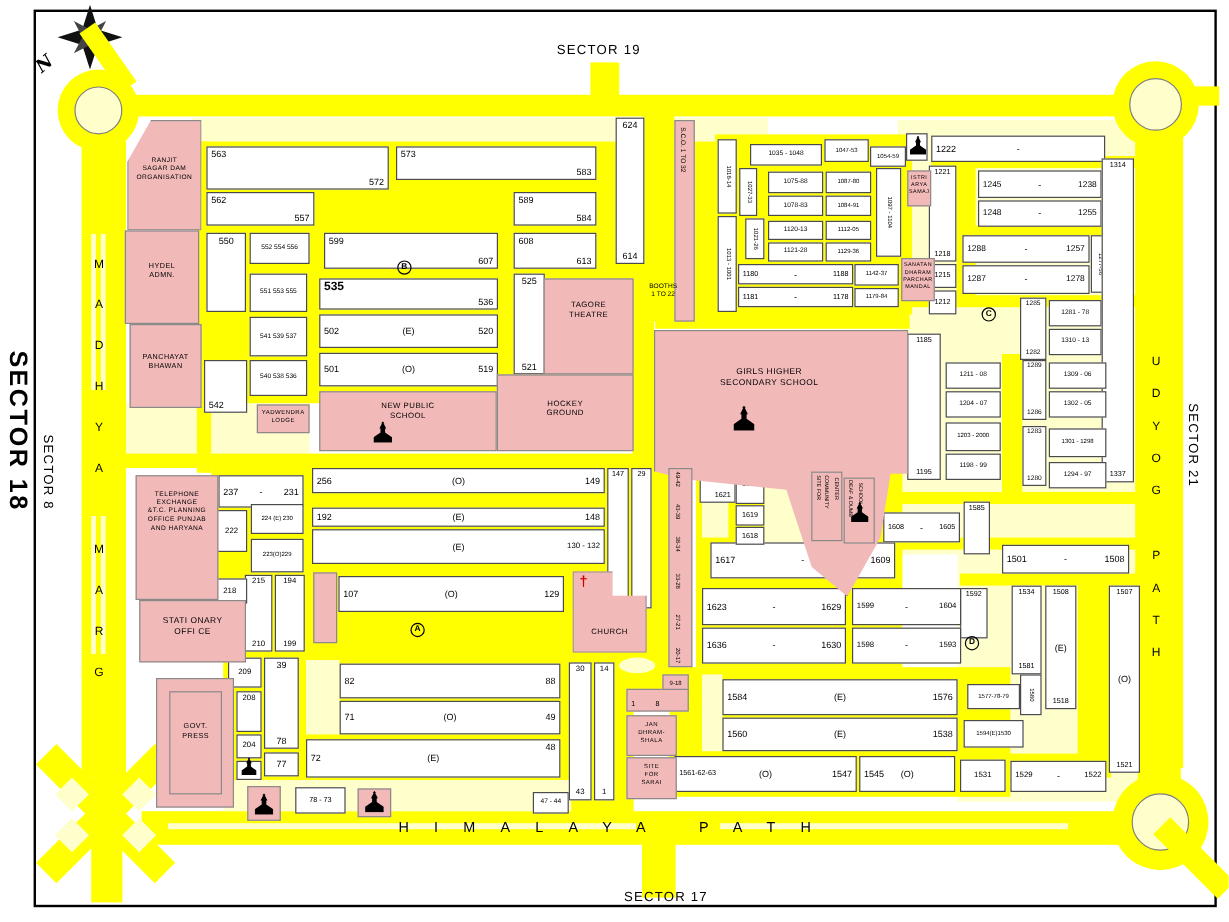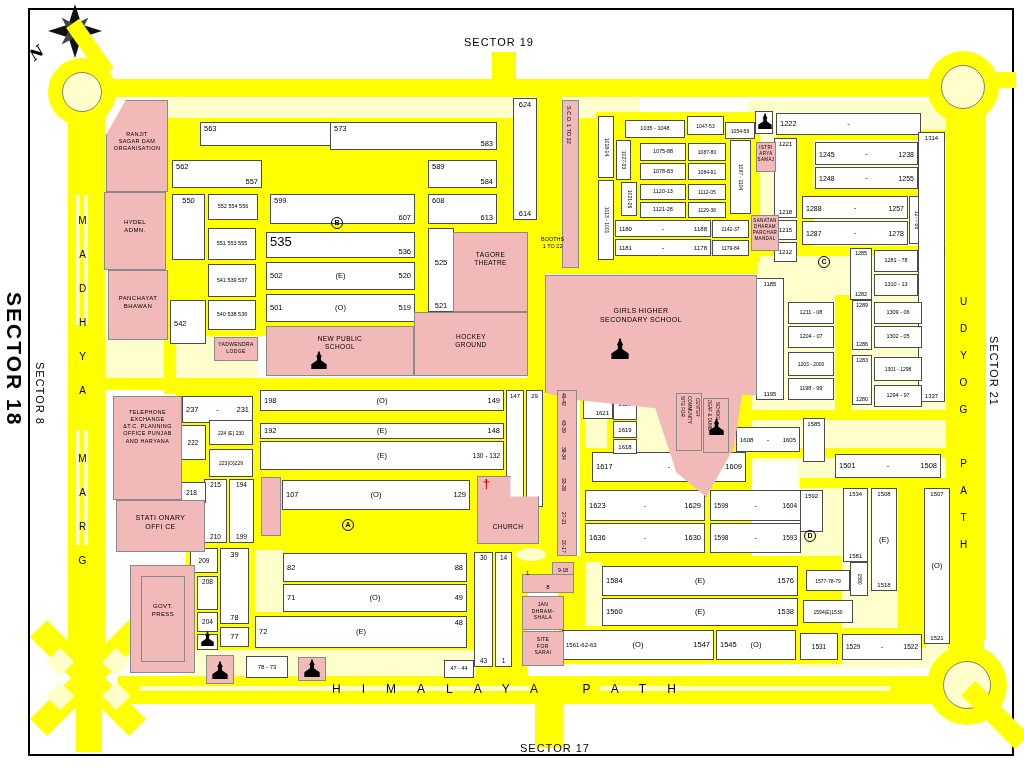--- a/index.html
+++ b/index.html
@@ -14,21 +14,21 @@
   .bk{position:absolute;background:#FFFFFF;border:1px solid #4b4b4b;}
   .bk.pk{background:#F2B9B9;border-color:#8a8a8a;}
   .bd{position:absolute;background:#F2B9B9;border:1px solid #8a8a8a;}
   .lb{position:absolute;line-height:1;white-space:nowrap;}
   .p-l{left:3px;top:50%;transform:translateY(-50%);}
   .p-r{right:3px;top:50%;transform:translateY(-50%);}
   .p-c{left:50%;top:50%;transform:translate(-50%,-50%);}
   .p-t{left:50%;top:2px;transform:translateX(-50%);}
   .p-b{left:50%;bottom:2px;transform:translateX(-50%);}
   .p-tl{left:3px;top:2px;}.p-tr{right:3px;top:2px;}
-  .p-bl{left:3px;bottom:16px;}.p-br{right:3px;bottom:2px;}
+  .p-bl{left:3px;bottom:2px;}.p-br{right:3px;bottom:2px;}
   .p-v{left:50%;top:50%;transform:translate(-50%,-50%);writing-mode:vertical-rl;}
   .bdl{position:absolute;text-align:center;line-height:1.3;letter-spacing:.4px;}
   .vlab{position:absolute;writing-mode:vertical-rl;white-space:nowrap;line-height:1;}
   .txt{position:absolute;text-align:center;line-height:1.3;white-space:nowrap;}
   .temple{position:absolute;background:#000;
     clip-path:polygon(50% 0,58% 10%,54% 10%,68% 34%,62% 34%,62% 52%,98% 74%,98% 100%,2% 100%,2% 74%,38% 52%,38% 34%,32% 34%,46% 10%,42% 10%);}
   .circled{position:absolute;width:12px;height:12px;border:1px solid #000;border-radius:50%;
     font-size:7px;font-weight:bold;text-align:center;line-height:10px;background:transparent;}
   .cross{position:absolute;color:#c00;font-size:12px;font-weight:bold;line-height:1;}
   .roadname{position:absolute;font-size:12px;white-space:nowrap;}
@@ -121,21 +121,21 @@
     <div class="cr" style="left: 585px; top: 412px; width: 22px; height: 36px;"></div>
     <div class="cr" style="left: 637px; top: 398px; width: 40px; height: 57px;"></div>
     <div class="cr" style="left: 585px; top: 562px; width: 17px; height: 64px;"></div>
     <div class="cr" style="left: 76px; top: 195px; width: 4px; height: 130px;"></div>
     <div class="cr" style="left: 84px; top: 195px; width: 4px; height: 130px;"></div>
     <div class="cr" style="left: 76px; top: 430px; width: 4px; height: 115px;"></div>
     <div class="cr" style="left: 84px; top: 430px; width: 4px; height: 115px;"></div>
     <div class="cr" style="left: 140px; top: 686px; width: 390px; height: 5px;"></div>
     <div class="cr" style="left: 600px; top: 686px; width: 290px; height: 5px;"></div>
     <div class="cr" style="left: 516px; top: 548px; width: 30px; height: 13px; border-radius: 50%;"></div>
-    <div class="bk" style="left: 172px; top: 122px; width: 152px; height: 24px; margin-left: 28px;">
+    <div class="bk" style="left: 172px; top: 122px; width: 152px; height: 36px;">
       <span class="lb p-tl" style="font-size: 7.5px;">563</span>
       <span class="lb p-br" style="font-size: 7.5px;">572</span>
     </div>
     <div class="bk" style="left: 330px; top: 122px; width: 167px; height: 28px;">
       <span class="lb p-tl" style="font-size: 7.5px;">573</span>
       <span class="lb p-br" style="font-size: 7.5px;">583</span>
     </div>
     <div class="bk" style="left: 513px; top: 98px; width: 24px; height: 122px;">
       <span class="lb p-t" style="font-size: 7.5px;">624</span>
       <span class="lb p-b" style="font-size: 7.5px;">614</span>
@@ -168,39 +168,39 @@
     <div class="bk" style="left: 208px; top: 264px; width: 48px; height: 33px;">
       <span class="lb p-c" style="font-size: 5.5px;">541 539 537</span>
     </div>
     <div class="bk" style="left: 208px; top: 300px; width: 48px; height: 30px;">
       <span class="lb p-c" style="font-size: 5.5px;">540 538 536</span>
     </div>
     <div class="bk" style="left: 170px; top: 300px; width: 36px; height: 44px;">
       <span class="lb p-bl" style="font-size: 7.5px;">542</span>
     </div>
     <div class="bk" style="left: 266px; top: 232px; width: 149px; height: 26px;">
-      <span class="lb p-tl" style="font-size: 13px;">535</span>
+      <span class="lb p-tl" style="font-size: 10px; font-weight: bold;">535</span>
       <span class="lb p-br" style="font-size: 7.5px;">536</span>
     </div>
     <div class="bk" style="left: 266px; top: 262px; width: 149px; height: 28px;">
       <span class="lb p-l" style="font-size: 7.5px;">502</span>
       <span class="lb p-c" style="font-size: 7.5px;">(E)</span>
       <span class="lb p-r" style="font-size: 7.5px;">520</span>
     </div>
     <div class="bk" style="left: 266px; top: 294px; width: 149px; height: 28px;">
       <span class="lb p-l" style="font-size: 7.5px;">501</span>
       <span class="lb p-c" style="font-size: 7.5px;">(O)</span>
       <span class="lb p-r" style="font-size: 7.5px;">519</span>
     </div>
     <div class="bk" style="left: 428px; top: 228px; width: 26px; height: 84px;">
-      <span class="lb p-t" style="font-size: 7.5px; margin-top: 28px;">525</span>
+      <span class="lb p-t" style="font-size: 7.5px;">525</span>
       <span class="lb p-b" style="font-size: 7.5px;">521</span>
     </div>
     <div class="bk" style="left: 260px; top: 390px; width: 244px; height: 21px;">
-      <span class="lb p-l" style="font-size: 7.5px;">198</span>
+      <span class="lb p-l" style="font-size: 7.5px;">256</span>
       <span class="lb p-c" style="font-size: 7.5px;">(O)</span>
       <span class="lb p-r" style="font-size: 7.5px;">149</span>
     </div>
     <div class="bk" style="left: 506px; top: 390px; width: 18px; height: 117px;">
       <span class="lb p-t" style="font-size: 6px;">147</span>
       <span class="lb p-b" style="font-size: 6px;">133</span>
     </div>
     <div class="bk" style="left: 526px; top: 390px; width: 17px; height: 117px;">
       <span class="lb p-t" style="font-size: 6px;">29</span>
       <span class="lb p-b" style="font-size: 6px;">15</span>

